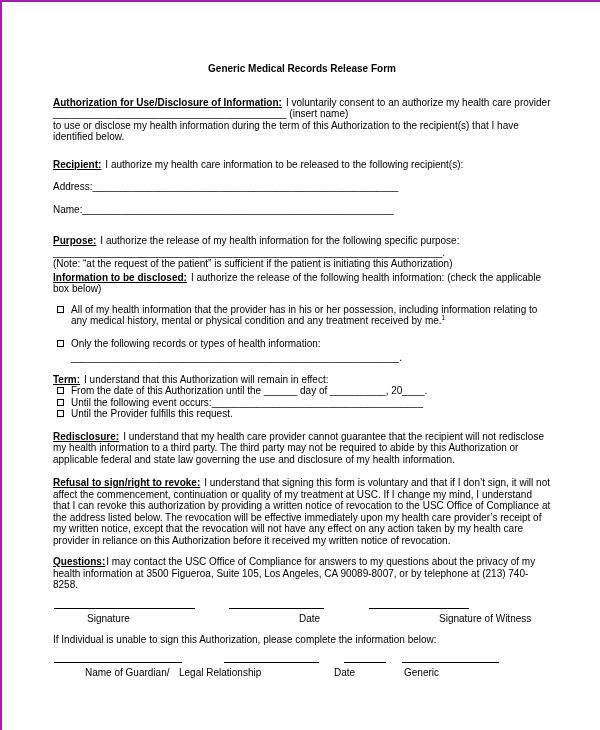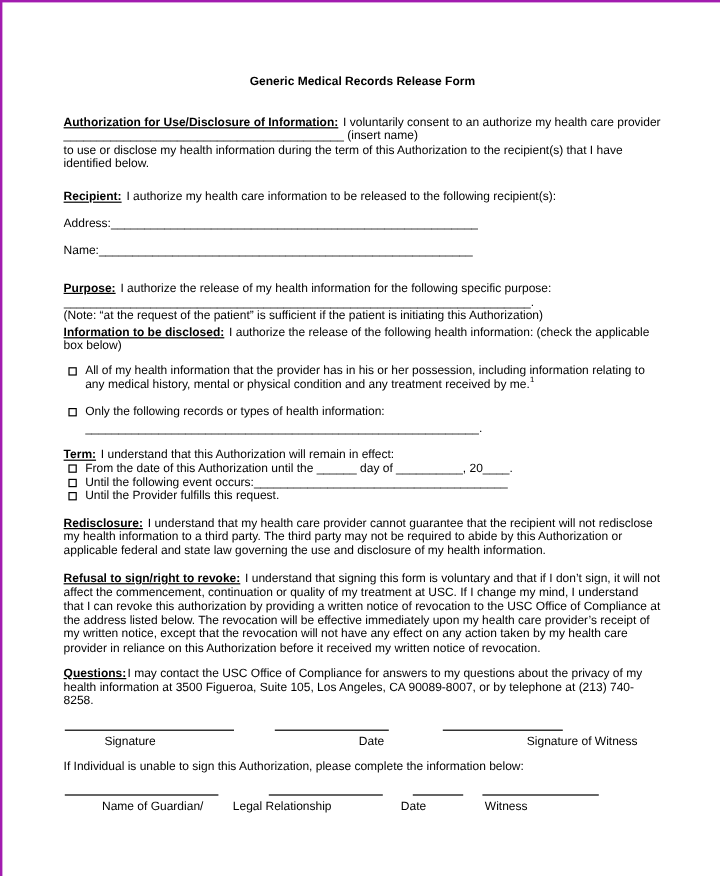--- a/index.html
+++ b/index.html
@@ -32,21 +32,21 @@
   .r1-l3 { left:316px; width:100px; }
   .r1-a  { left:2px;margin-left:32px; }
   .r1-b  { left:246px; }
   .r1-c  { left:386px;text-align:right; }
   
   .r2-l1 { left:1px;   width:128px; }
   .r2-l2 { left:171px; width:95px; }
   .r2-l3 { left:291px; width:42px; }
   .r2-l4 { left:349px; width:97px; }
   .r2-a  { left:2px;padding-left:30px; }
-  .r2-b  { left:141px; }
+  .r2-b  { left:126px; }
   .r2-c  { left:281px; }
   .r2-d  { left:351px; }
 </style>
 </head>
 <body>
 
 <div class="page">
   <div class="content">
 
     <div class="title">Generic Medical Records Release Form</div>
@@ -104,17 +104,17 @@
     <p class="blk" style="margin-top:8px">If Individual is unable to sign this Authorization, please complete the information below:</p>
 
     <div class="sigrow" style="margin-top:13px; height:24px">
       <span class="sline r2-l1"></span>
       <span class="sline r2-l2"></span>
       <span class="sline r2-l3"></span>
       <span class="sline r2-l4"></span>
       <span class="slab r2-a">Name of Guardian/</span>
       <span class="slab r2-b">Legal Relationship</span>
       <span class="slab r2-c">Date</span>
-      <span class="slab r2-d">Witness</span>
+      <span class="slab r2-d">Generic</span>
     </div>
 
   </div>
 </div>
 
 </body></html>

